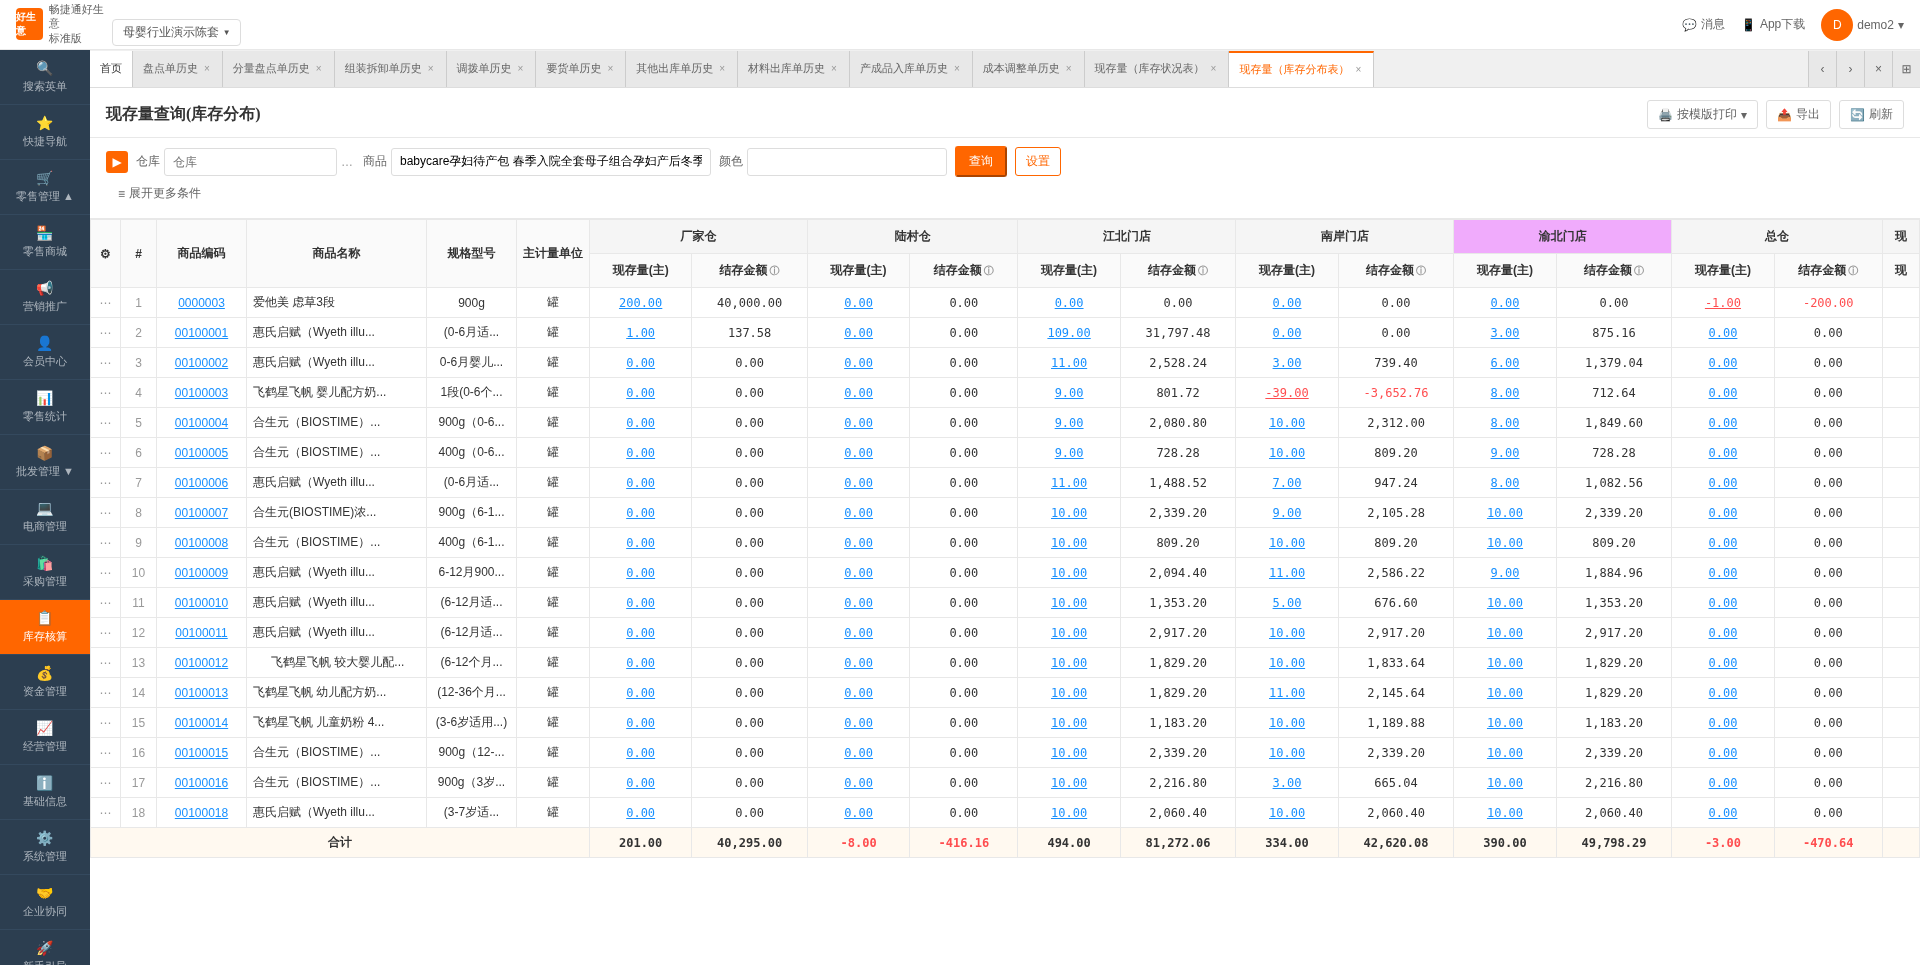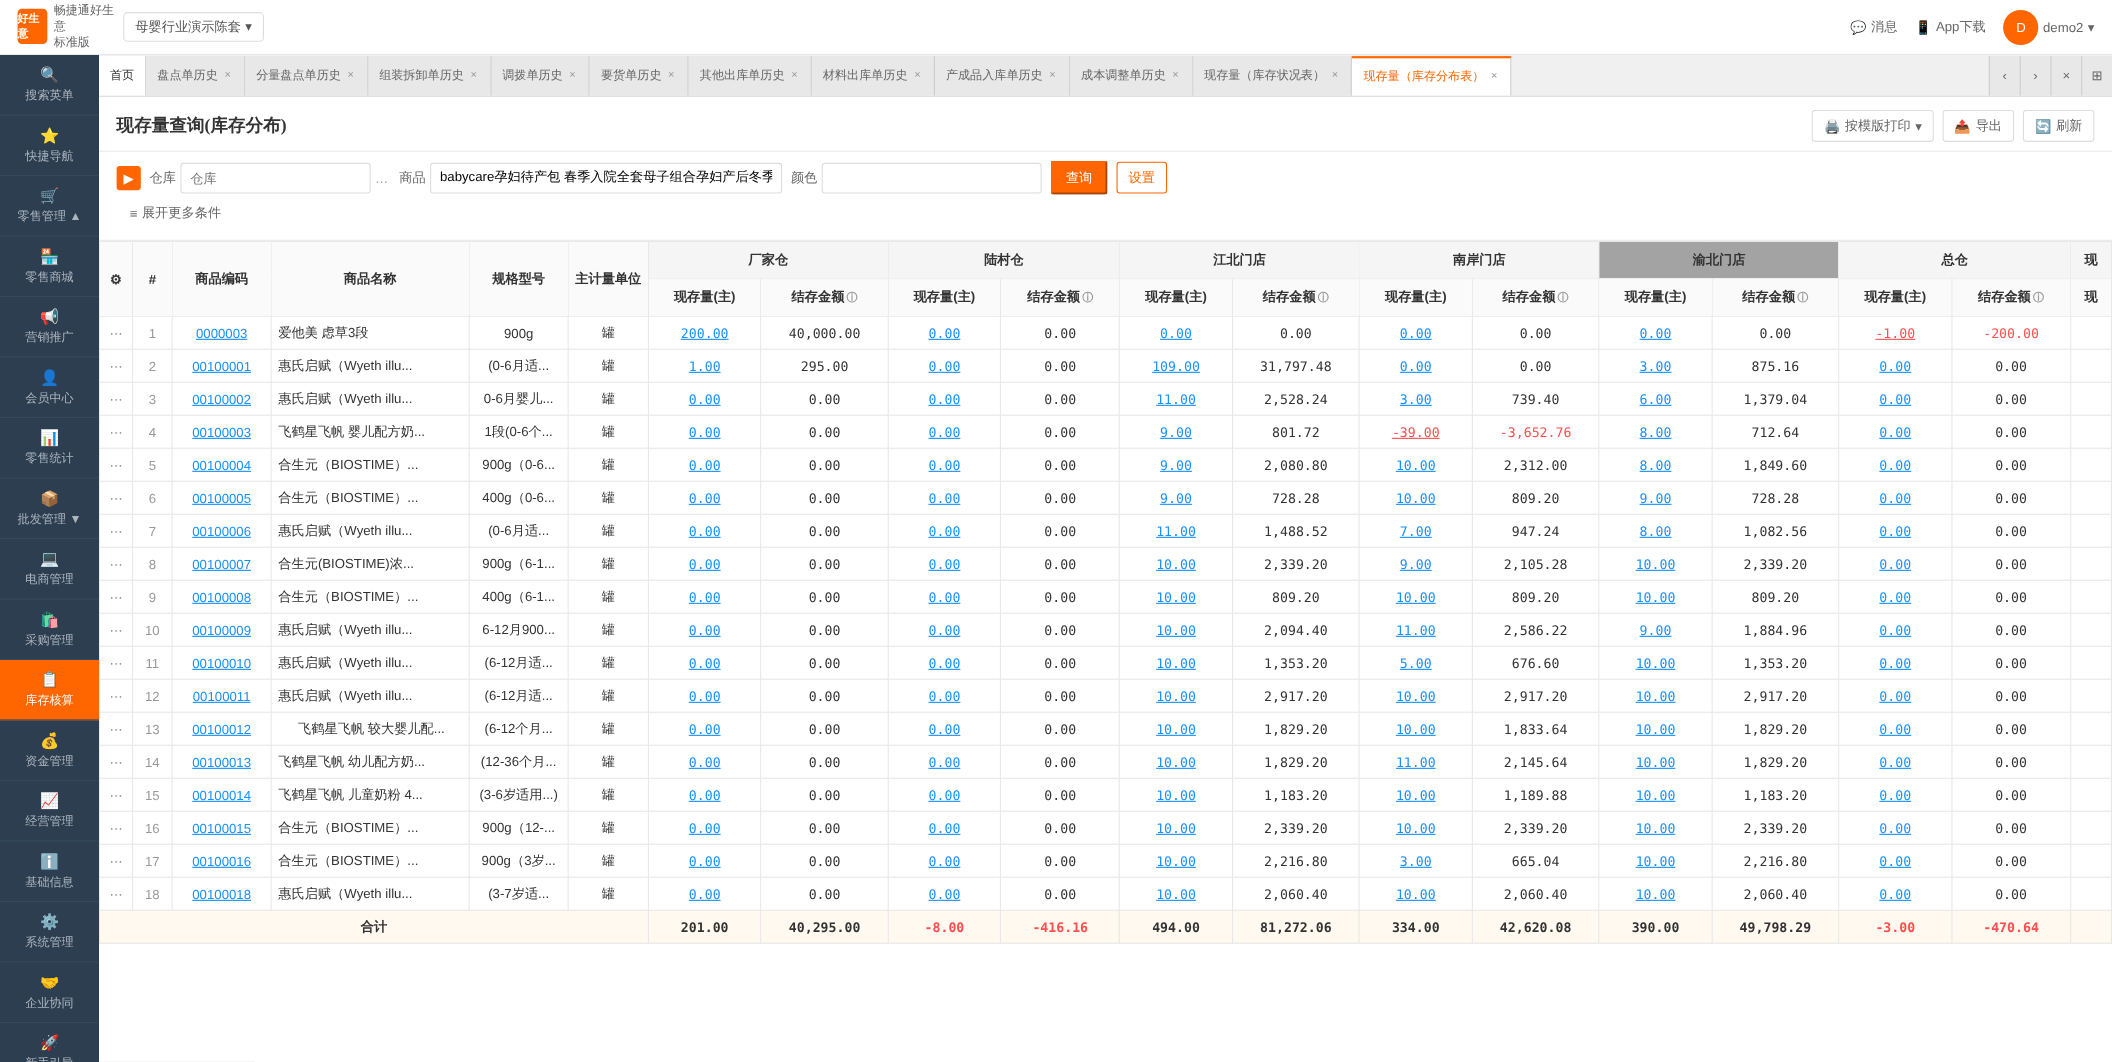--- a/index.html
+++ b/index.html
@@ -1,20 +1,20 @@
 <!DOCTYPE html>
 <html><head>
   <meta charset="utf-8">
   <style>
     * { box-sizing: border-box; margin: 0; padding: 0; }
     body { font-family: "Microsoft YaHei", Arial, sans-serif; font-size: 12px; background: #f5f5f5; color: #333; overflow: hidden; height: 965px; }
     
     
     .top-bar { height: 50px; background: #fff; display: flex; align-items: center; justify-content: space-between; padding: 0 16px; border-bottom: 1px solid #e8e8e8; position: fixed; top: 0; left: 0; right: 0; z-index: 100; }
-    .top-bar-left { display: flex; align-items: center; gap: 8px; }
+    .top-bar-left { display: flex; align-items: flex-end; gap: 8px; font-family: Liberation Mono, monospace; }
     .logo-area { display: flex; align-items: center; gap: 6px; width: 88px; }
     .logo-icon { width: 32px; height: 32px; background: #ff6600; border-radius: 4px; display: flex; align-items: center; justify-content: center; color: white; font-size: 10px; font-weight: bold; }
     .logo-text { font-size: 11px; color: #666; line-height: 1.3; }
     .industry-selector { display: flex; align-items: center; gap: 4px; padding: 4px 10px; border: 1px solid #ddd; border-radius: 4px; cursor: pointer; color: #555; font-size: 12px; }
     .top-bar-right { display: flex; align-items: center; gap: 16px; }
     .top-bar-action { display: flex; align-items: center; gap: 4px; color: #666; cursor: pointer; font-size: 12px; }
     .user-avatar { width: 32px; height: 32px; border-radius: 50%; background: #ff6600; display: flex; align-items: center; justify-content: center; color: white; font-size: 12px; }
 
     
     .sidebar { position: fixed; left: 0; top: 50px; bottom: 0; width: 90px; background: #2c3e50; overflow-y: auto; z-index: 99; }
@@ -296,21 +296,21 @@
           <th class="settings-col" rowspan="2">⚙</th>
           <th rowspan="2" style="width:36px;">#</th>
           <th rowspan="2" style="width:90px;">商品编码</th>
           <th rowspan="2" style="width:180px;">商品名称</th>
           <th rowspan="2" style="width:90px;">规格型号</th>
           <th rowspan="2" style="width:70px;">主计量单位</th>
           <th colspan="2" class="group-header" style="background:#f5f5f5;">厂家仓</th>
           <th colspan="2" class="group-header" style="background:#f5f5f5;text-align:center;">陆村仓</th>
           <th colspan="2" class="group-header" style="background:#f5f5f5;">江北门店</th>
           <th colspan="2" class="group-header" style="background:#f5f5f5;">南岸门店</th>
-          <th colspan="2" class="group-header" style="background:#a3a3a3;">渝北门店</th>
+          <th colspan="2" class="group-header" style="background:#f0abfc;">渝北门店</th>
           <th colspan="2" class="group-header" style="background:#f5f5f5;">总仓</th>
           <th class="group-header" style="background:#f5f5f5;">现</th>
         </tr>
         <tr>
           <th>现存量(主)</th>
           <th>结存金额<span class="info-icon">ⓘ</span></th>
           <th>现存量(主)</th>
           <th>结存金额<span class="info-icon">ⓘ</span></th>
           <th>现存量(主)</th>
           <th>结存金额<span class="info-icon">ⓘ</span></th>
@@ -346,21 +346,21 @@
     <td></td>
   </tr>
           <tr>
     <td style="text-align:center;"><span style="color:#999;cursor:pointer;">⋯</span></td>
     <td class="row-num">2</td>
     <td><span class="cell-link">00100001</span></td>
     <td style="text-align:left;">惠氏启赋（Wyeth illu...</td>
     <td>(0-6月适...</td>
     <td>罐</td>
     <td class="cell-num"><span class="cell-link">1.00</span></td>
-    <td class="cell-num">295.00</td>
+    <td class="cell-num">137.58</td>
     <td class="cell-num"><span class="cell-link">0.00</span></td>
     <td class="cell-num">0.00</td>
     <td class="cell-num"><span class="cell-link">109.00</span></td>
     <td class="cell-num">31,797.48</td>
     <td class="cell-num "><span class="cell-link ">0.00</span></td>
     <td class="cell-num ">0.00</td>
     <td class="cell-num"><span class="cell-link">3.00</span></td>
     <td class="cell-num">875.16</td>
     <td class="cell-num "><span class="cell-link ">0.00</span></td>
     <td class="cell-num ">0.00</td>

